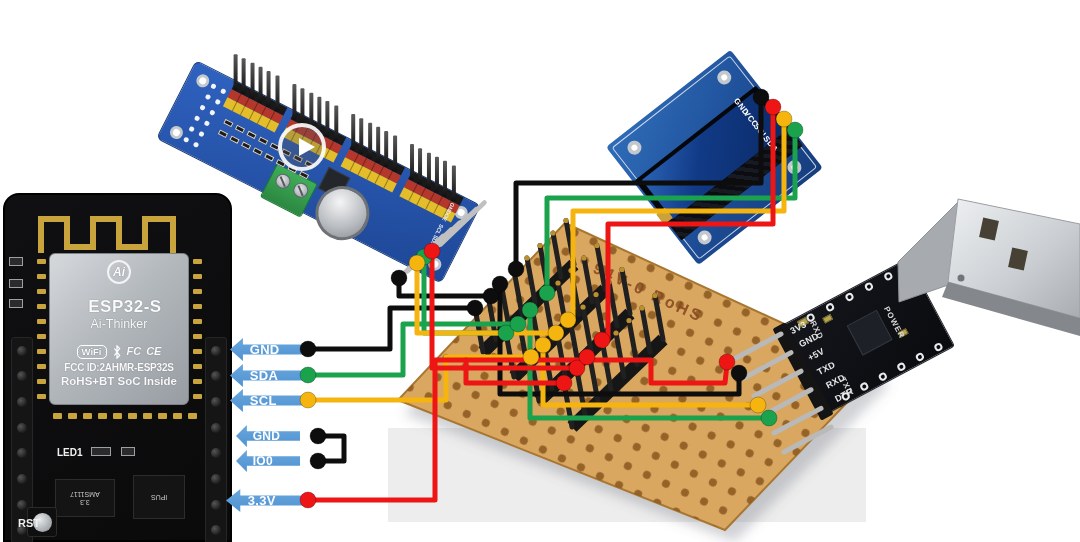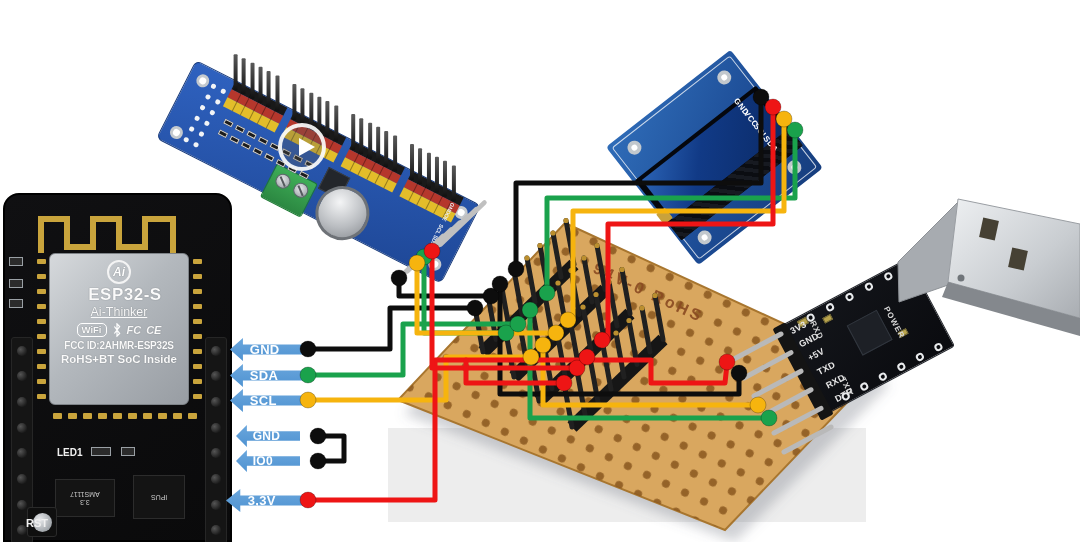--- a/index.html
+++ b/index.html
@@ -13,23 +13,23 @@
   #esp32{position:absolute;left:3px;top:193px;width:229px;height:349px;z-index:2;
          background:linear-gradient(145deg,#101012,#0a0a0b);border:2px solid #000;
          border-radius:16px 16px 0 0;}
   #esp32 .abs{position:absolute;}
   .shield{position:absolute;left:44px;top:58px;width:140px;height:152px;border-radius:6px;
           background:linear-gradient(135deg,#d6d9dc 0%,#b3b8bd 45%,#989da3 100%);
           border:1px solid #7e8388;color:#fafafa;text-align:center;
           text-shadow:0 0 1px rgba(90,95,100,.9);}
   .ai-circle{display:inline-block;width:24px;height:24px;border:2px solid #f4f4f4;border-radius:50%;
              line-height:21px;font-size:12px;font-weight:bold;font-style:italic;color:#fff;margin-top:6px;}
-  .esp-title{display:block;font-size:17px;font-weight:bold;letter-spacing:.5px;margin-top:1px;padding-left:12px;}
-  .esp-brand{display:block;font-size:12.5px;margin-top:0px;text-decoration:underline;}
-  .logo-row{display:flex;align-items:center;justify-content:center;gap:5px;margin-top:4px;}
+  .esp-title{display:block;font-size:17px;font-weight:bold;letter-spacing:.5px;margin-top:13px;padding-left:12px;}
+  .esp-brand{display:block;font-size:12.5px;margin-top:0px;}
+  .logo-row{display:flex;justify-content:center;gap:5px;margin-top:14px;}
   .wifi-badge{border:1.5px solid #fff;border-radius:5px;font-size:9.5px;font-weight:bold;padding:0 4px;line-height:12px;}
   .fcc-line{display:block;font-size:10px;font-weight:bold;margin-top:3px;letter-spacing:-0.2px;}
   .soc-line{display:block;font-size:11.5px;font-weight:bold;margin-top:2px;}
   .logo-txt{font-size:11px;font-weight:bold;font-style:italic;}
   .hdr{position:absolute;width:22px;height:207px;top:142px;background:#151515;border-radius:3px;
        border:1px solid #262626;display:flex;flex-direction:column;align-items:center;justify-content:space-around;}
   .pinhole{width:10px;height:10px;border-radius:50%;background:radial-gradient(circle at 35% 35%,#555,#1d1d1d 70%);}
   .cast{position:absolute;width:9px;height:5px;background:#c9a43c;border-radius:1px;}
   .pad{position:absolute;width:9px;height:6px;background:#c9a43c;border-radius:1px;top:218px;}
   .cmp{position:absolute;background:#2b2b2b;border:1px solid #9aa0a5;}
@@ -257,21 +257,21 @@
     <div class="chip" style="left:50px;top:284px;width:60px;height:38px">
       <span class="r180">AMS1117</span>
       <span class="r180">3.3</span>
     </div>
     <div class="chip" style="left:128px;top:280px;width:52px;height:44px">
       <span class="r180">IPUS</span>
     </div>
     <div class="btn">
         <i></i>
       </div>
-    <span class="white-txt" style="left:21px;top:322px;font-size:11px">RST</span>
+    <span class="white-txt" style="left:13px;top:322px;font-size:11px">RST</span>
   <span class="cast" style="left:32px;top:64px;position:absolute"></span>
       <span class="cast" style="left:188px;top:64px;position:absolute"></span>
       <span class="pad" style="left:48px"></span>
       <span class="cast" style="left:32px;top:79px;position:absolute"></span>
       <span class="cast" style="left:188px;top:79px;position:absolute"></span>
       <span class="pad" style="left:63px"></span>
       <span class="cast" style="left:32px;top:94px;position:absolute"></span>
       <span class="cast" style="left:188px;top:94px;position:absolute"></span>
       <span class="pad" style="left:78px"></span>
       <span class="cast" style="left:32px;top:109px;position:absolute"></span>

